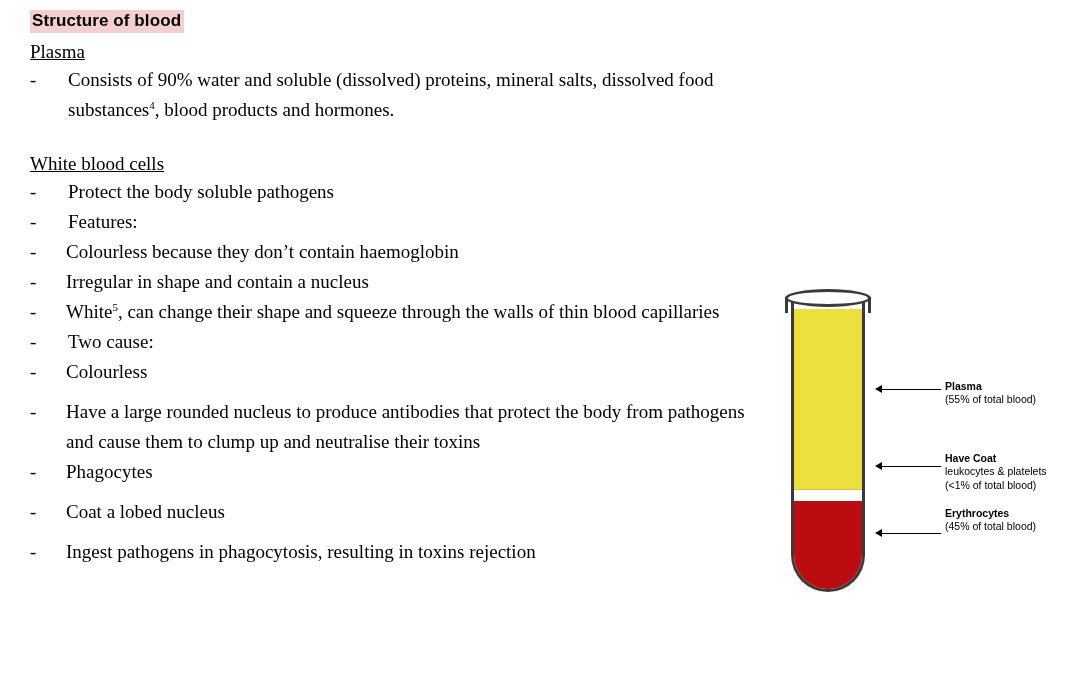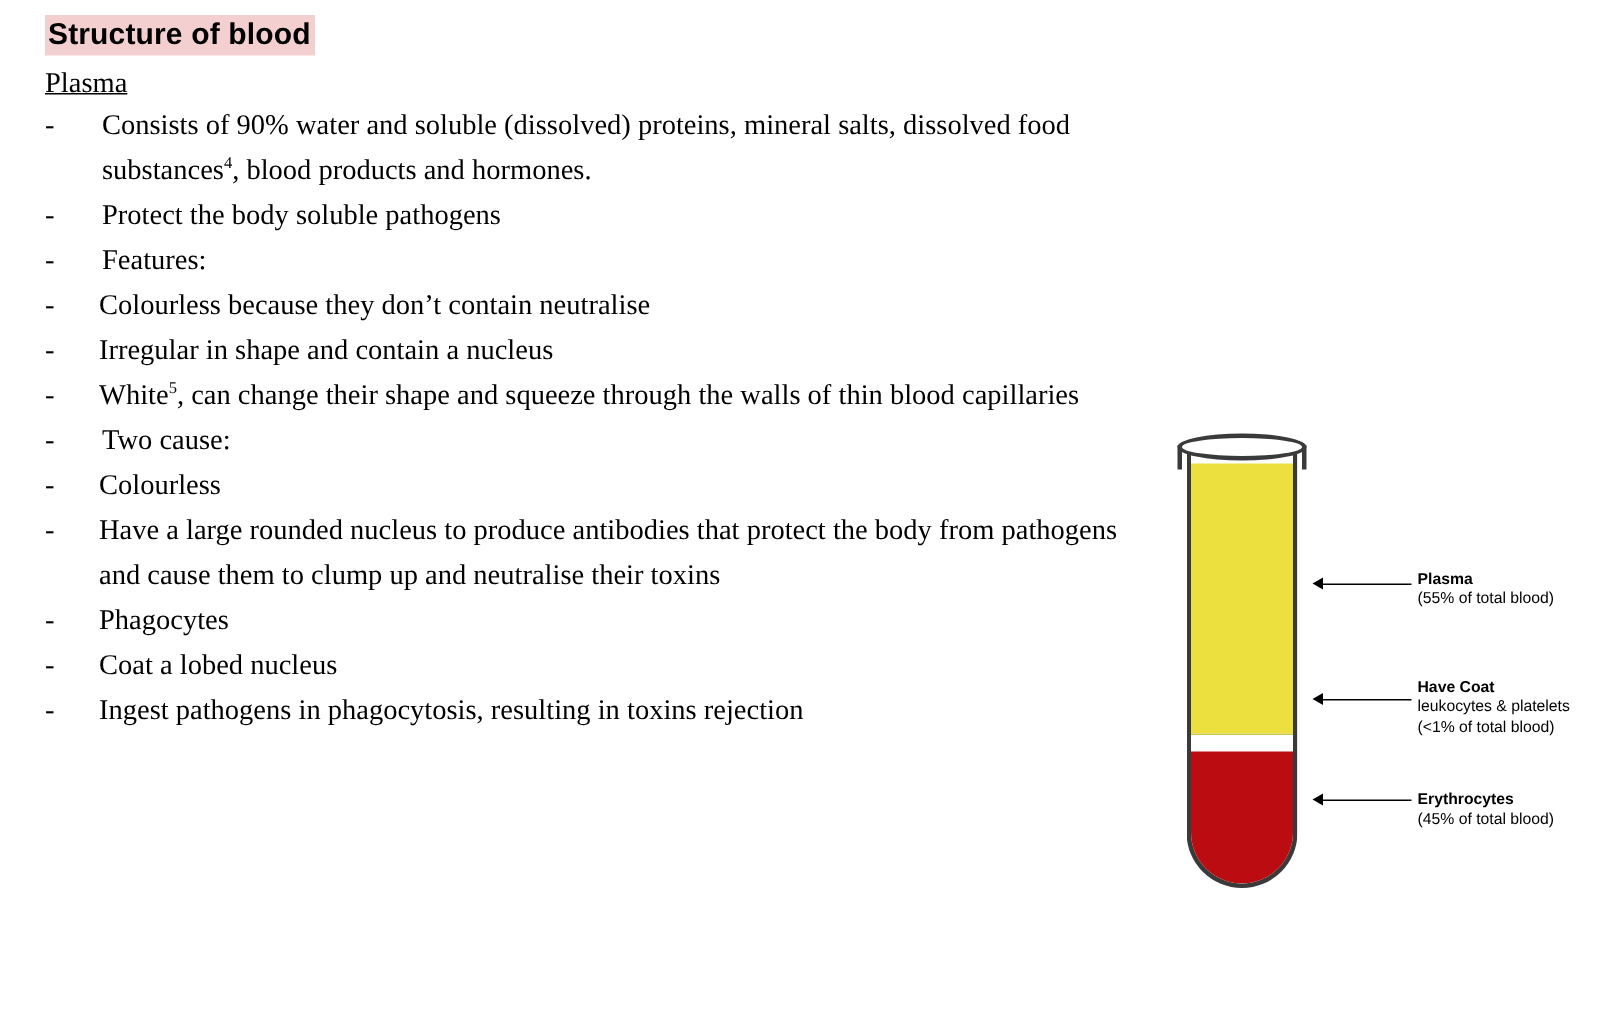--- a/index.html
+++ b/index.html
@@ -22,21 +22,21 @@
   }
   .doc {
     position: absolute;
     left: 30px;
     top: 10px;
     width: 740px;
   }
   .title {
     font-family: "Liberation Sans", sans-serif;
     font-weight: bold;
-    font-size: 20px;
+    font-size: 17px;
     background: #f3cfcf;
     display: inline-block;
     padding: 1px 3px 2px 2px;
     line-height: 1.2;
     letter-spacing: 0.1px;
   }
   .heading {
     font-size: 19px;
     text-decoration: underline;
     margin-top: 6px;
@@ -68,21 +68,21 @@
   .l1 { margin-left: 38px; }
   .l1 .dash { left: 0px; }
   .l1 .txt { margin-left: 38px; }
 
   .l2 { margin-left: 110px; }
   .l2 .dash { left: 0px; }
   .l2 .txt { margin-left: 36px; }
 
   .l3 { margin-left: 182px; }
   .l3 .dash { left: 0px; }
-  .l3 .txt { margin-left: 36px; }
+  .l3 .txt { margin-left: 36px; margin-top: 10px; }
 
   sup {
     font-size: 11px;
     vertical-align: super;
     line-height: 0;
   }
 
   
   .figure {
     position: absolute;
@@ -179,21 +179,21 @@
     line-height: 1.28;
     color: #000;
     white-space: nowrap;
   }
   .lbl b {
     font-weight: bold;
     font-size: 10.5px;
   }
   .lbl-plasma { left: 70px; top: 105px; }
   .lbl-buffy  { left: 70px; top: 177px; }
-  .lbl-eryth  { left: 70px; top: 252px; }
+  .lbl-eryth  { left: 70px; top: 232px; }
 
   .arrow {
     position: absolute;
     height: 9px;
   }
   .arrow .line {
     position: absolute;
     left: 6px;
     top: 4px;
     height: 1px;
@@ -227,33 +227,34 @@
 
     <div class="heading">Plasma</div>
 
     <ul class="lvl">
       <li class="item l1">
         <span class="dash">-</span>
         <span class="txt"><span>Consists of 90% water and soluble (dissolved) proteins, mineral salts, dissolved food substances</span><sup>4</sup><span>, blood products and hormones.</span></span>
       </li>
     </ul>
 
+    <div class="heading spaced">White blood cells</div>
 
     <ul class="lvl">
       <li class="item l1">
         <span class="dash">-</span>
         <span class="txt">Protect the body soluble pathogens</span>
       </li>
       <li class="item l1">
         <span class="dash">-</span>
         <span class="txt">Features:</span>
       </li>
       <li class="item l2">
         <span class="dash">-</span>
-        <span class="txt">Colourless because they don’t contain neutralise</span>
+        <span class="txt">Colourless because they don’t contain haemoglobin</span>
       </li>
       <li class="item l2">
         <span class="dash">-</span>
         <span class="txt">Irregular in shape and contain a nucleus</span>
       </li>
       <li class="item l2">
         <span class="dash">-</span>
         <span class="txt"><span>White</span><sup>5</sup><span>, can change their shape and squeeze through the walls of thin blood capillaries</span></span>
       </li>
       <li class="item l1">

